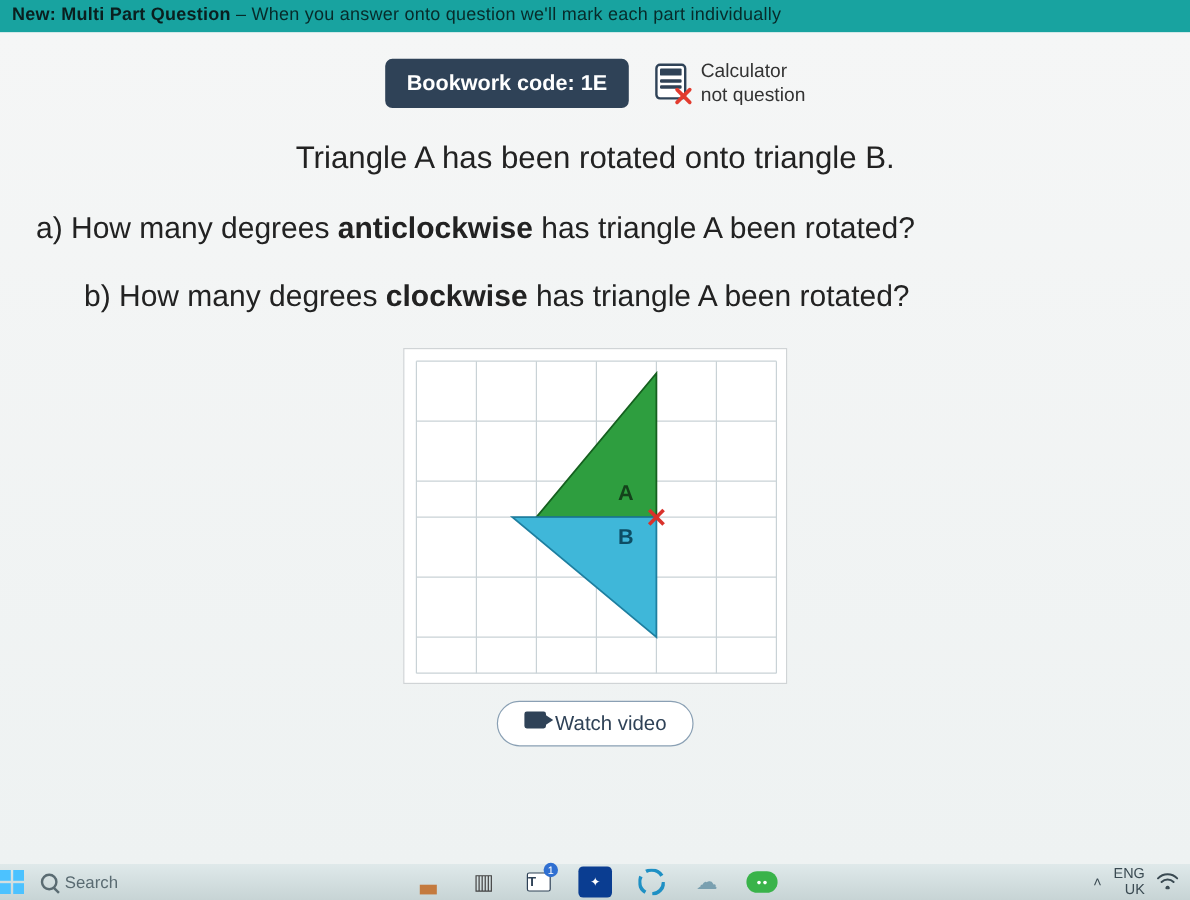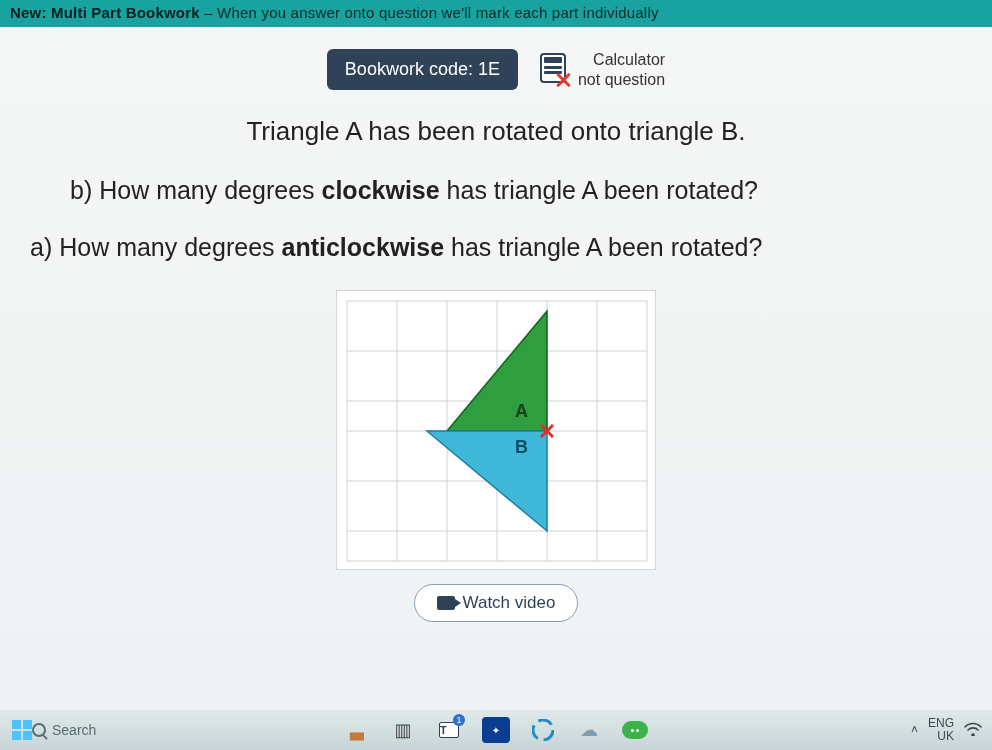--- a/index.html
+++ b/index.html
@@ -30,21 +30,21 @@
     align-items: center;
     gap: 18px;
     margin-bottom: 26px;
   }
   .bookwork {
     background: #2f4257;
     color: #fff;
     padding: 10px 18px;
     border-radius: 6px;
     font-size: 18px;
-    font-weight: 400;
+    font-weight: 700;
   }
   .calc-box {
     display: flex;
     align-items: center;
     gap: 8px;
   }
   .calc-icon {
     width: 34px; height: 34px;
     position: relative;
   }
@@ -55,50 +55,50 @@
   .calc-icon .row1 { position:absolute; top:13px; left:8px; width:18px; height:3px; background:#2f4257; border-radius:1px;}
   .calc-icon .row2 { position:absolute; top:18px; left:8px; width:18px; height:3px; background:#2f4257; border-radius:1px;}
   .calc-icon .cross {
     position:absolute; bottom:-2px; right:-2px; width:18px; height:18px; 
   }
   .calc-icon .cross::before, .calc-icon .cross::after {
     content:""; position:absolute; left:8px; top:0; width:3px; height:18px; background:#e23b2e; border-radius:2px;
   }
   .calc-icon .cross::before { transform: rotate(45deg); }
   .calc-icon .cross::after { transform: rotate(-45deg); }
-  .calc-text { font-size:16px; color:#333; line-height:1.25;text-align:right; }
+  .calc-text { font-size:16px; color:#333; line-height:1.25; }
 
   .prompt { text-align:center; font-size:26px; color:#222; margin-bottom:29px; font-weight:400; }
 
   .qline { font-size:25px; color:#222; margin: 0 20px 28px 20px; font-weight:400; }
   .qline.qa { text-align:left; padding-left: 10px; }
   .qline.qb { text-align:left; padding-left: 50px; }
   .qline strong { font-weight:700; }
 
   .figure-wrap {
     display:flex; justify-content:center; margin-top: 8px;
   }
   .figure {
     width: 320px; height: 280px; border:1px solid #d0d4d6; background:#fff; position:relative;
   }
 
   .watch-wrap { display:flex; justify-content:center; margin-top:14px; }
   .watch {
-    border:1px solid #8aa0b4; border-radius: 22px; padding:8px 22px; display:flex; align-items:center; gap:8px; color:#2f4257; font-size:17px; background:#fff;
+    border:1px solid #8aa0b4; border-radius: 22px; padding:8px 22px; display:flex; align-items:flex-start; gap:8px; color:#2f4257; font-size:17px; background:#fff;
   }
   .watch .cam {
     width:18px; height:14px; background:#2f4257; border-radius:2px; position:relative;
   }
   .watch .cam::after {
     content:""; position:absolute; right:-6px; top:3px; width:0; height:0; border-top:4px solid transparent; border-bottom:4px solid transparent; border-left:6px solid #2f4257;
   }
 
   
   .taskbar {
-    height: 40px; background: linear-gradient(#dfe9ea, #c7d4d5); display:flex; align-items:center; padding:0 12px; position:relative;
+    height: 30px; background: linear-gradient(#dfe9ea, #c7d4d5); display:flex; align-items:center; padding:0 0; gap:14px; position:relative;
   }
   .winlogo { width:20px; height:20px; display:grid; grid-template-columns:1fr 1fr; grid-template-rows:1fr 1fr; gap:2px; }
   .winlogo span:nth-child(1){background:#4cc2ff;}
   .winlogo span:nth-child(2){background:#4cc2ff;}
   .winlogo span:nth-child(3){background:#4cc2ff;}
   .winlogo span:nth-child(4){background:#4cc2ff;}
   .search-box { display:flex; align-items:center; gap:6px; color:#5a6b72; font-size:14px; }
   .search-box .mag {
     width:14px; height:14px; border:2px solid #5a6b72; border-radius:50%; position:relative;
   }
@@ -110,21 +110,21 @@
   .pill span{ width:3px;height:3px;background:#fff;border-radius:50%;}
 
   .task-right { position:absolute; right:10px; display:flex; align-items:center; gap:10px; font-size:12px; color:#3a4a52;}
   .chev { font-size:12px; }
   .lang { line-height:1.1; text-align:right; }
 </style>
 </head>
 <body>
 
 <div class="banner">
-  <span class="bold">New: Multi Part Bookwork</span><span> – When you answer onto question we'll mark each part individually</span>
+  <span class="bold">New: Multi Part Question</span><span> – When you answer onto question we'll mark each part individually</span>
 </div>
 
 <div class="content">
 
   <div class="top-row">
     <div class="bookwork">Bookwork code: 1E</div>
     <div class="calc-box">
       <div class="calc-icon">
         <div class="body"></div>
           <div class="screen"></div>
@@ -134,26 +134,26 @@
       </div>
       <div class="calc-text">
         <div>Calculator</div>
         <div>not question</div>
       </div>
     </div>
   </div>
 
   <div class="prompt">Triangle A has been rotated onto triangle B.</div>
 
+  <div class="qline qa">
+    <span>a) How many degrees </span><strong>anticlockwise</strong><span> has triangle A been rotated?</span>
+  </div>
+
   <div class="qline qb">
     <span>b) How many degrees </span><strong>clockwise</strong><span> has triangle A been rotated?</span>
-  </div>
-
-  <div class="qline qa">
-    <span>a) How many degrees </span><strong>anticlockwise</strong><span> has triangle A been rotated?</span>
   </div>
 
   <div class="figure-wrap">
     <div class="figure">
       <svg viewBox="0 0 320 280" width="320" height="280">
 
         <g stroke="#c9d2d6" stroke-width="1">
           <line x1="10" y1="10" x2="310" y2="10"></line>
           <line x1="10" y1="60" x2="310" y2="60"></line>
           <line x1="10" y1="110" x2="310" y2="110"></line>

